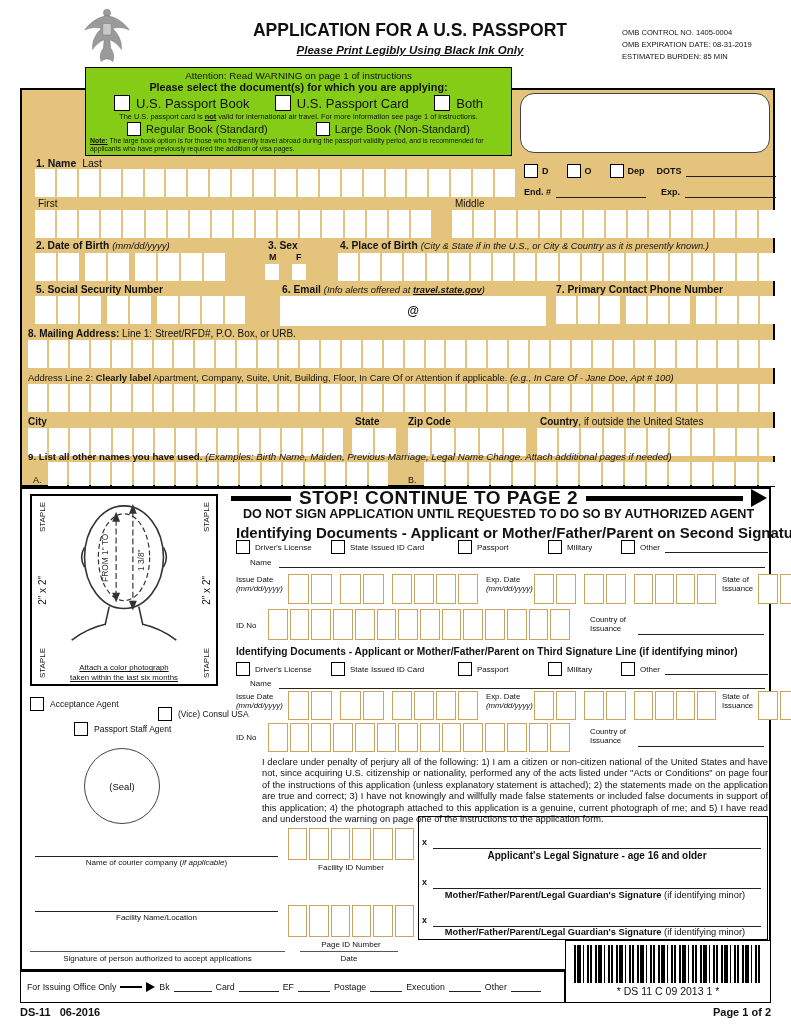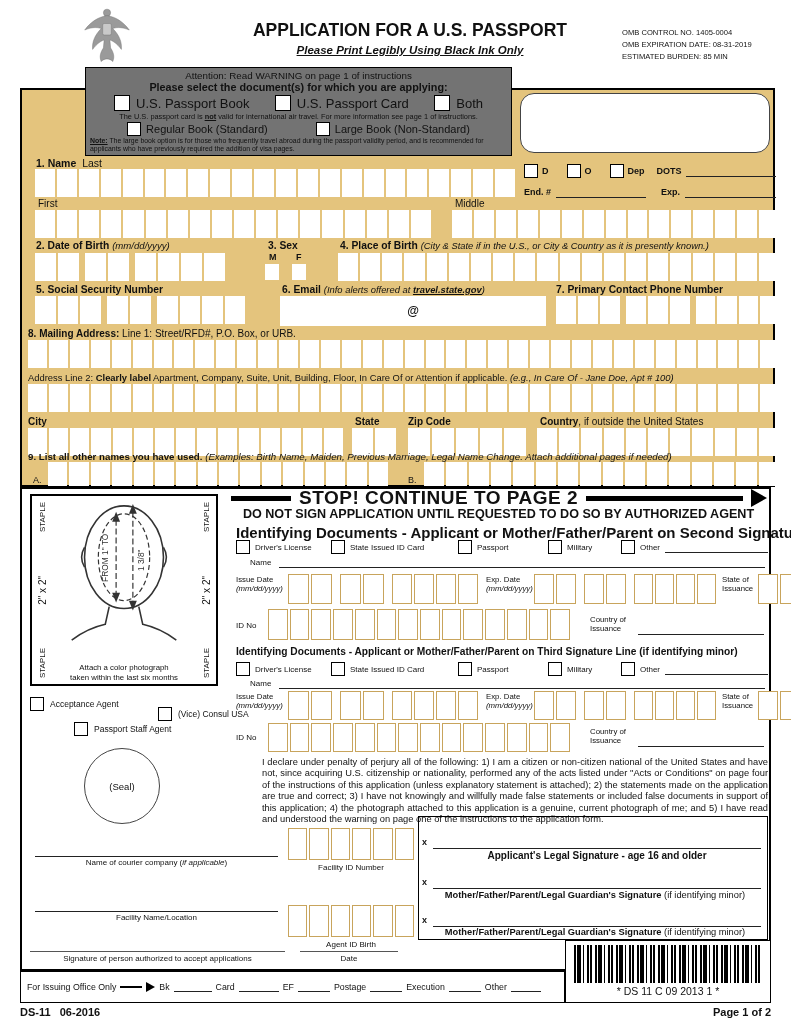--- a/index.html
+++ b/index.html
@@ -49,21 +49,21 @@
   <div class="abs" style="left:622px;top:27px;width:165px;font-size:7.6px;line-height:1.55;">
     <div>OMB CONTROL NO. 1405-0004</div>
     <div>OMB EXPIRATION DATE: 08-31-2019</div>
     <div>ESTIMATED BURDEN: 85 MIN</div>
   </div>
 
   <div class="abs tan" style="left:20px;top:88px;width:755px;height:399px;border:2px solid #000;box-sizing:border-box;"></div>
 
   <div class="abs" style="left:520px;top:93px;width:248px;height:58px;background:#fff;border:1.6px solid #444;border-radius:14px;"></div>
 
-  <div class="abs" style="left:85px;top:67px;width:427px;height:89px;background:#737373;border:1.6px solid #000;box-sizing:border-box;padding:2px 4px;">
+  <div class="abs" style="left:85px;top:67px;width:427px;height:89px;background:#84cc16;border:1.6px solid #000;box-sizing:border-box;padding:2px 4px;">
     <div class="c" style="font-size:9.8px;">Attention: Read WARNING on page 1 of instructions</div>
     <div class="c b" style="font-size:10.8px;">Please select the document(s) for which you are applying:</div>
     <div class="row" style="justify-content:space-between;padding:2px 24px 0 24px;">
       <span class="row" style="gap:6px;font-size:13px;">
         <span class="cb" style="width:14px;height:14px;"></span>
         <span>U.S. Passport Book</span>
       </span>
       <span class="row" style="gap:6px;font-size:13px;">
         <span class="cb" style="width:14px;height:14px;"></span>
         <span>U.S. Passport Card</span>
@@ -472,21 +472,21 @@
           <polygon points="67,106 63,96 71,96"></polygon>
           <polygon points="84,6 80,16 88,16"></polygon>
           <polygon points="84,114 80,104 88,104"></polygon>
         </g>
         <g fill="#333" font-size="8.5" font-family="Liberation Sans, sans-serif">
           <text x="0" y="0" transform="translate(59 85) rotate(-90)">FROM 1" TO</text>
           <text x="0" y="0" transform="translate(95 74) rotate(-90)">1 3/8"</text>
         </g>
       </svg>
     </div>
-    <div class="abs c" style="left:0;bottom:2px;width:100%;font-size:7.8px;line-height:1.2;">
+    <div class="abs c" style="left:0;bottom:2px;width:100%;font-size:7.8px;line-height:1.2;text-decoration:underline;">
       <div>Attach a color photograph</div>
       <div>taken within the last six months</div>
     </div>
   </div>
 
   <div class="abs row" style="left:30px;top:697px;gap:6px;font-size:8.5px;">
     <span class="cb"></span>
     <span>Acceptance Agent</span>
   </div>
   <div class="abs row" style="left:158px;top:697px;gap:6px;font-size:8.5px;margin-top:10px;">
@@ -702,21 +702,21 @@
   <div class="abs ul" style="left:35px;top:910px;width:243px;height:1px;"></div>
   <div class="abs c lbl8" style="left:35px;top:913px;width:243px;">Facility Name/Location</div>
   <div class="abs gold" style="left:288px;top:905px;width:126px;height:32px;">
       <span class="cell"></span>
       <span class="cell"></span>
       <span class="cell"></span>
       <span class="cell"></span>
       <span class="cell"></span>
       <span class="cell"></span>
     </div>
-  <div class="abs c lbl8" style="left:288px;top:940px;width:126px;">Agent ID Birth</div>
+  <div class="abs c lbl8" style="left:288px;top:940px;width:126px;">Page ID Number</div>
 
   <div class="abs" style="left:30px;top:951px;width:255px;border-bottom:1.6px solid #555;"></div>
   <div class="abs c lbl8" style="left:30px;top:954px;width:255px;">Signature of person authorized to accept applications</div>
   <div class="abs" style="left:300px;top:951px;width:98px;border-bottom:1.6px solid #555;"></div>
   <div class="abs c lbl8" style="left:300px;top:954px;width:98px;">Date</div>
 
   <div class="abs" style="left:418px;top:816px;width:350px;height:124px;border:1.6px solid #000;box-sizing:border-box;">
     <span class="abs b" style="left:3px;top:20px;font-size:9px;">x</span>
     <span class="abs ul" style="left:14px;top:30px;width:328px;height:1px;"></span>
     <div class="abs c b" style="left:14px;top:33px;width:328px;font-size:10px;">Applicant's Legal Signature - age 16 and older</div>

